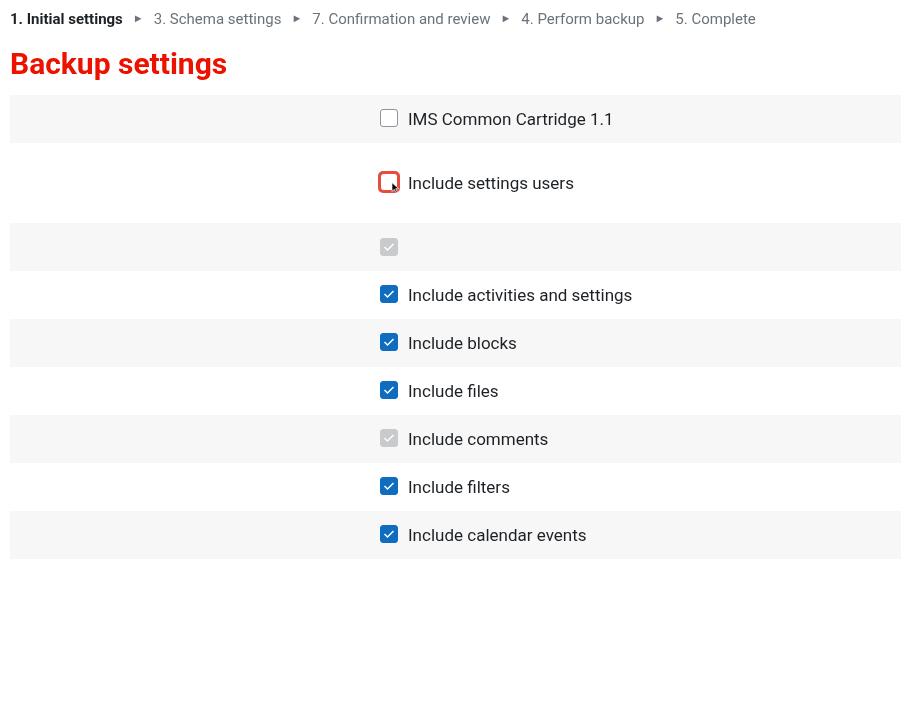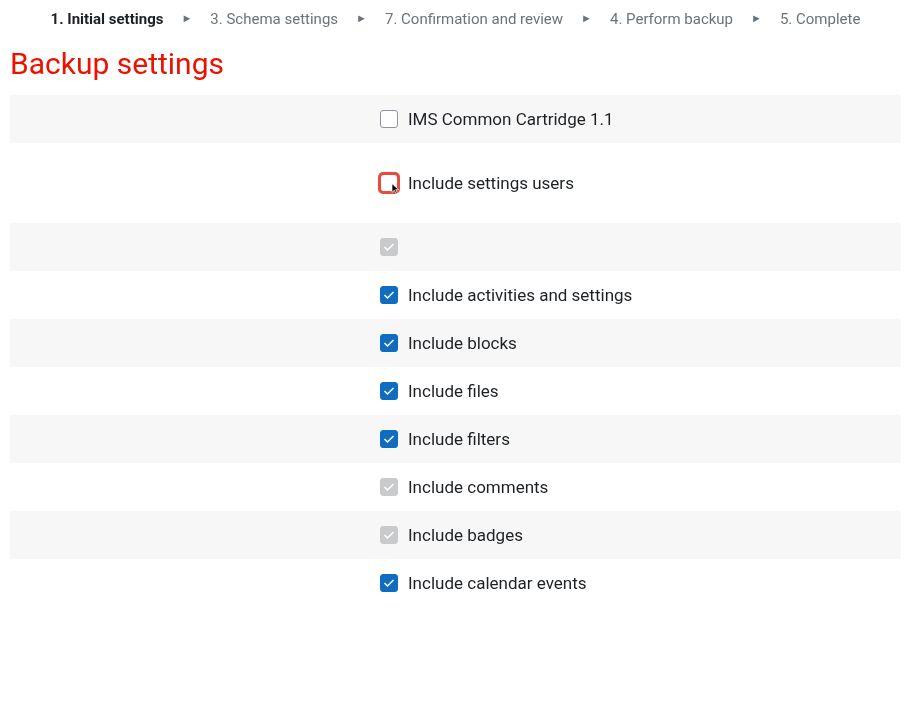--- a/index.html
+++ b/index.html
@@ -10,55 +10,53 @@
       font-size: 16px;
       padding: 8px 10px;
       width: 911px;
     }
     .breadcrumbs {
       font-size: 15px;
       padding: 2px 0 16px;
       display: flex;
       align-items: center;
       flex-wrap: wrap;
-      gap: 4px 18px;
-      justify-content: center;
+      gap: 4px 10px;
     }
     .breadcrumbs .step { color: #6a737b; }
     .breadcrumbs .step.current { color: #1d2125; font-weight: 700; }
     .breadcrumbs .sep {
       display: inline-block;
       color: #6a737b;
       font-size: 11px;
       line-height: 1;
       position: relative;
       top: -1px;
     }
     h2.page-title {
       color: #eb1200;
       font-size: 30px;
-      font-weight: 400;
+      font-weight: 700;
       margin: 2px 0 14px;
     }
     .setting-row {
       display: flex;
       align-items: center;
       min-height: 48px;
       padding: 4px 0;
     }
     .setting-row:nth-of-type(odd) { background: #f7f7f7; }
     .setting-row:nth-of-type(even) { background: #ffffff; }
     .taller { min-height: 80px; }
     .spacer {
       width: 370px;
       flex-shrink: 0;
     }
     .control {
       display: flex;
-      align-items: center;
       padding: 6px 0;
     }
     .cb {
       width: 18px;
       height: 18px;
       border-radius: 3px;
       display: flex;
       align-items: center;
       justify-content: center;
       margin-right: 10px;
@@ -166,53 +164,42 @@
           <svg viewBox="0 0 16 16">
             <path fill="#fff" d="M13.3 3.3 6 10.6 2.7 7.3 1.3 8.7 6 13.4 14.7 4.7z"></path>
           </svg>
         </div>
         <span class="label">Include files</span>
       </div>
     </div>
     <div class="setting-row">
       <div class="spacer"></div>
       <div class="control">
+        <div class="cb cb-locked">
+          <svg viewBox="0 0 16 16">
+            <path fill="#fff" d="M13.3 3.3 6 10.6 2.7 7.3 1.3 8.7 6 13.4 14.7 4.7z"></path>
+          </svg>
+        </div>
+        <span class="label">Include comments</span>
+      </div>
+    </div>
+    <div class="setting-row">
+      <div class="spacer"></div>
+      <div class="control">
         <div class="cb cb-checked">
           <svg viewBox="0 0 16 16">
             <path fill="#fff" d="M13.3 3.3 6 10.6 2.7 7.3 1.3 8.7 6 13.4 14.7 4.7z"></path>
           </svg>
         </div>
         <span class="label">Include filters</span>
       </div>
     </div>
     <div class="setting-row">
       <div class="spacer"></div>
       <div class="control">
-        <div class="cb cb-locked">
-          <svg viewBox="0 0 16 16">
-            <path fill="#fff" d="M13.3 3.3 6 10.6 2.7 7.3 1.3 8.7 6 13.4 14.7 4.7z"></path>
-          </svg>
-        </div>
-        <span class="label">Include comments</span>
-      </div>
-    </div>
-    <div class="setting-row">
-      <div class="spacer"></div>
-      <div class="control">
-        <div class="cb cb-locked">
-          <svg viewBox="0 0 16 16">
-            <path fill="#fff" d="M13.3 3.3 6 10.6 2.7 7.3 1.3 8.7 6 13.4 14.7 4.7z"></path>
-          </svg>
-        </div>
-        <span class="label">Include badges</span>
-      </div>
-    </div>
-    <div class="setting-row">
-      <div class="spacer"></div>
-      <div class="control">
         <div class="cb cb-checked">
           <svg viewBox="0 0 16 16">
             <path fill="#fff" d="M13.3 3.3 6 10.6 2.7 7.3 1.3 8.7 6 13.4 14.7 4.7z"></path>
           </svg>
         </div>
         <span class="label">Include calendar events</span>
       </div>
     </div>
   </div>
 

